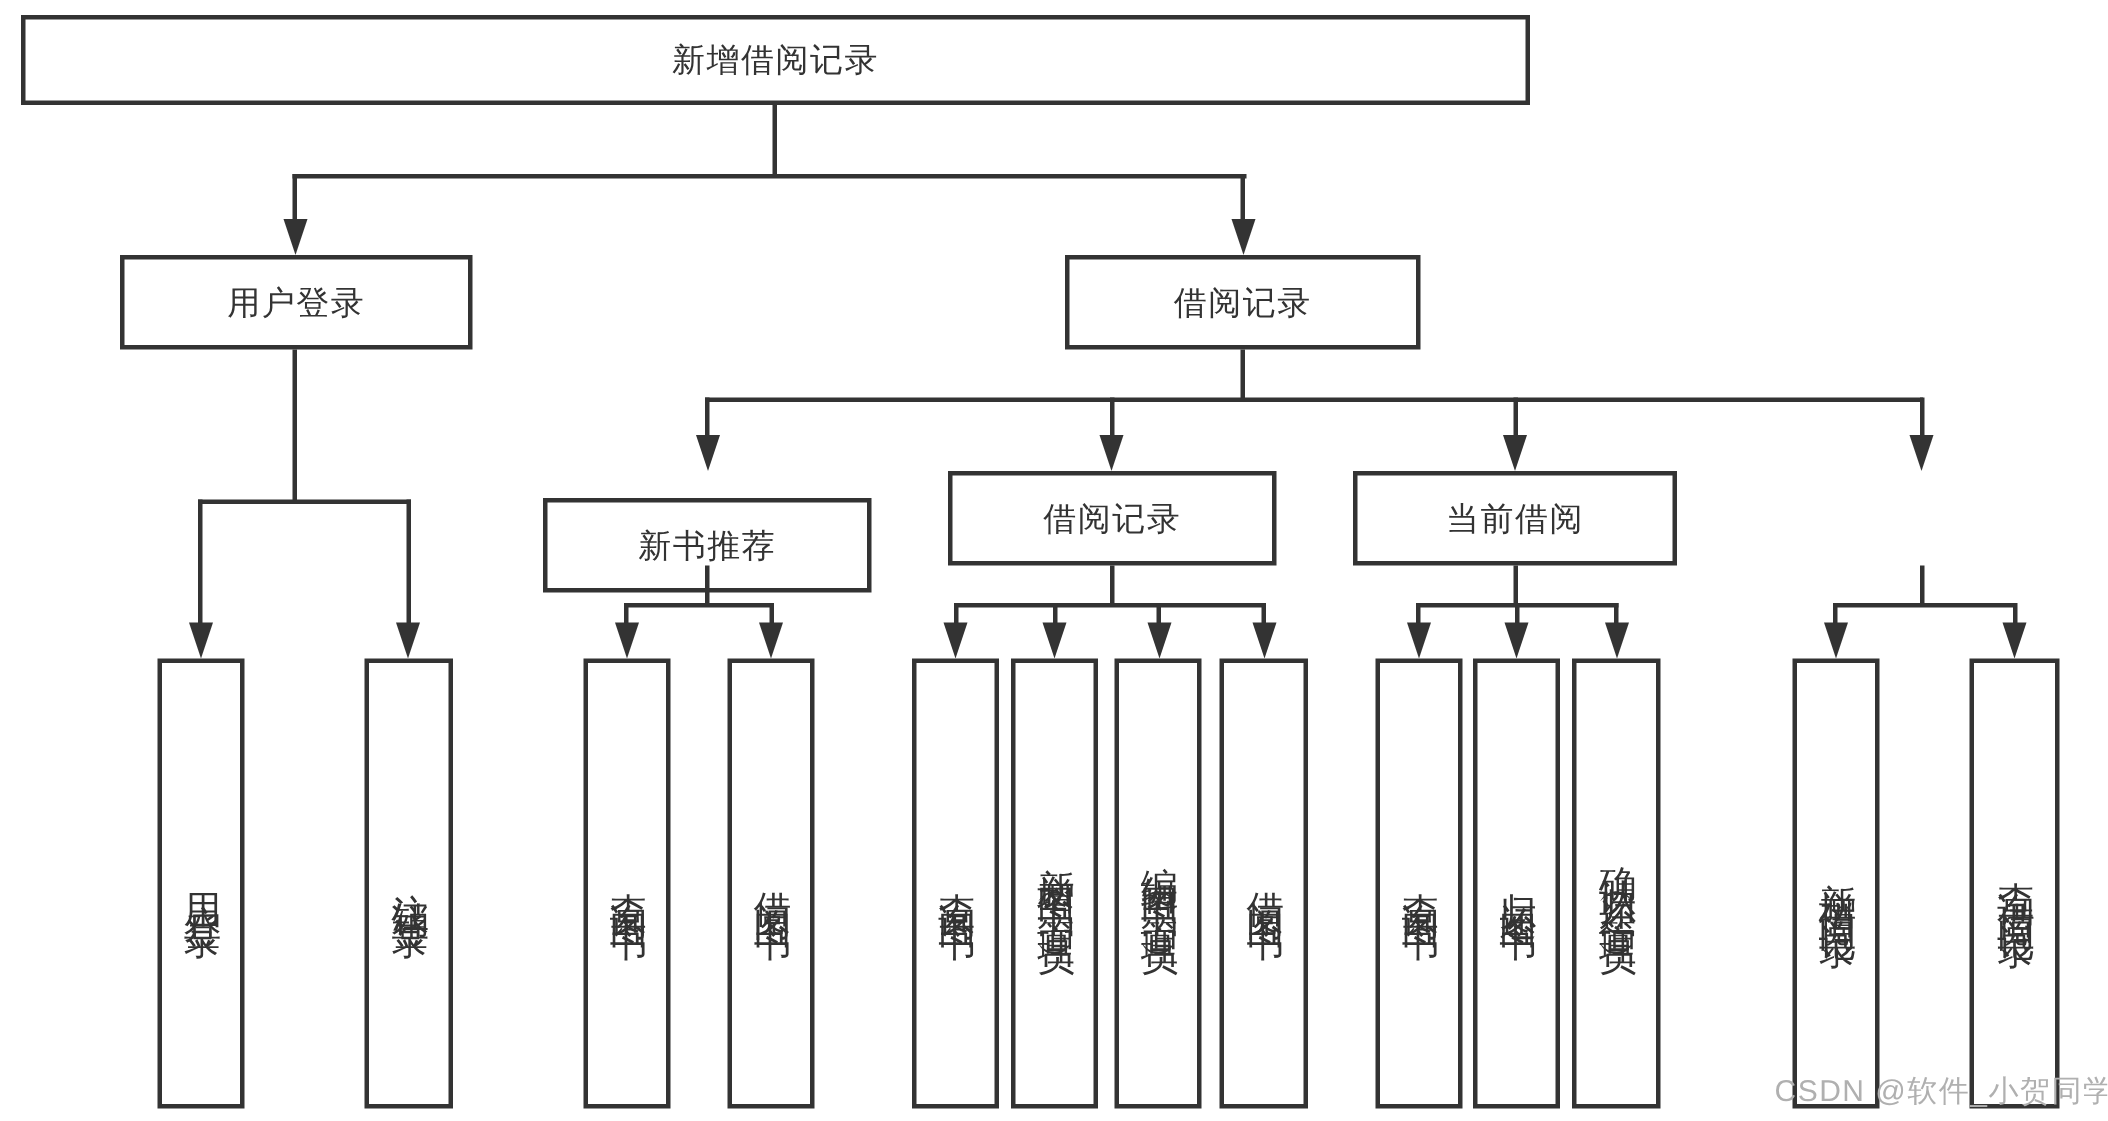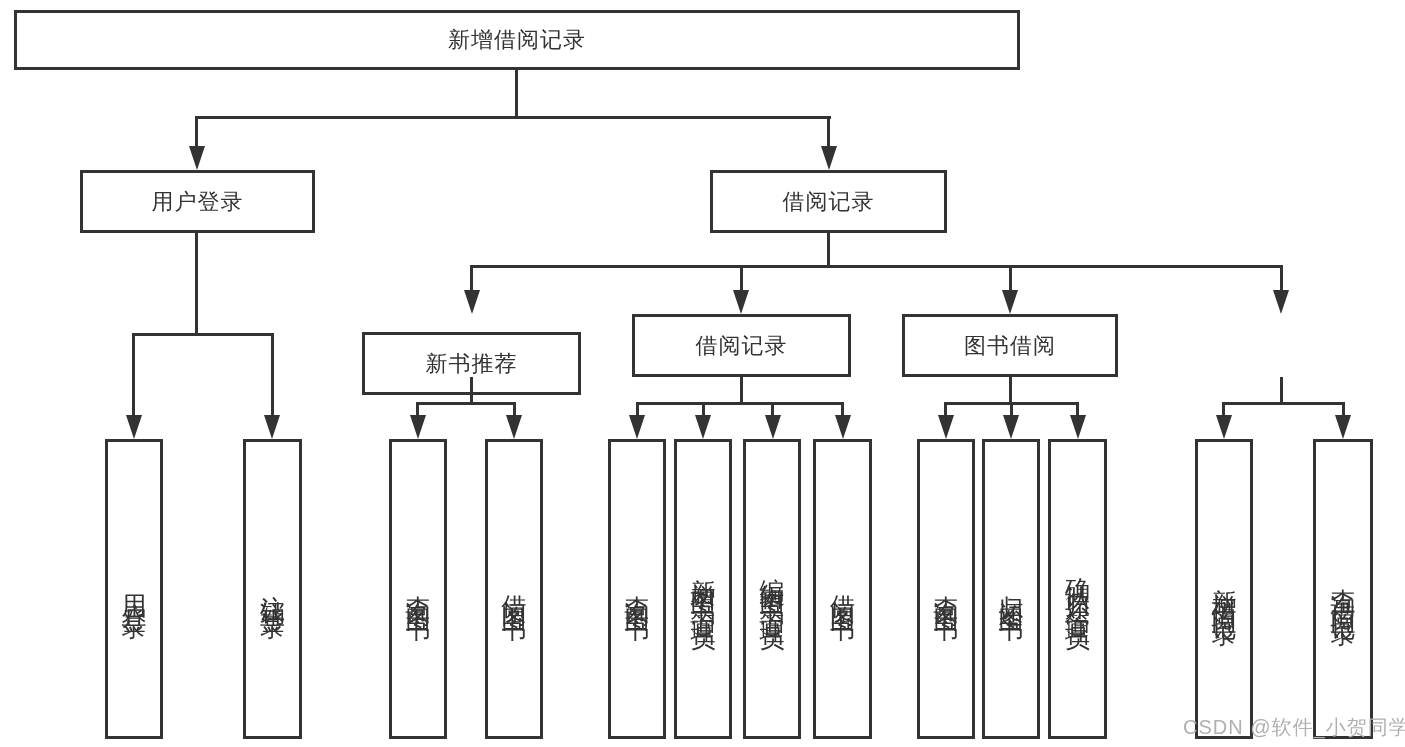--- a/index.html
+++ b/index.html
@@ -76,21 +76,21 @@
   <div class="vline" style="left:1280px;top:265px;height:26px;"></div>
   <div class="arrow" style="left:1273px;top:290px;"></div>
 
   <div class="box hbox" style="left:362px;top:332px;width:219px;height:63px;">
     <span>新书推荐</span>
   </div>
   <div class="box hbox" style="left:632px;top:314px;width:219px;height:63px;">
     <span>借阅记录</span>
   </div>
   <div class="box hbox" style="left:902px;top:314px;width:216px;height:63px;">
-    <span>图书借阅</span>
+    <span>当前借阅</span>
   </div>
 
   <div class="vline" style="left:470px;top:377px;height:27px;"></div>
   <div class="hline" style="left:416px;top:402px;width:100px;"></div>
   <div class="vline" style="left:416px;top:402px;height:14px;"></div>
   <div class="arrow" style="left:410px;top:415px;"></div>
   <div class="vline" style="left:513px;top:402px;height:14px;"></div>
   <div class="arrow" style="left:506px;top:415px;"></div>
 
   <div class="vline" style="left:740px;top:377px;height:27px;"></div>

